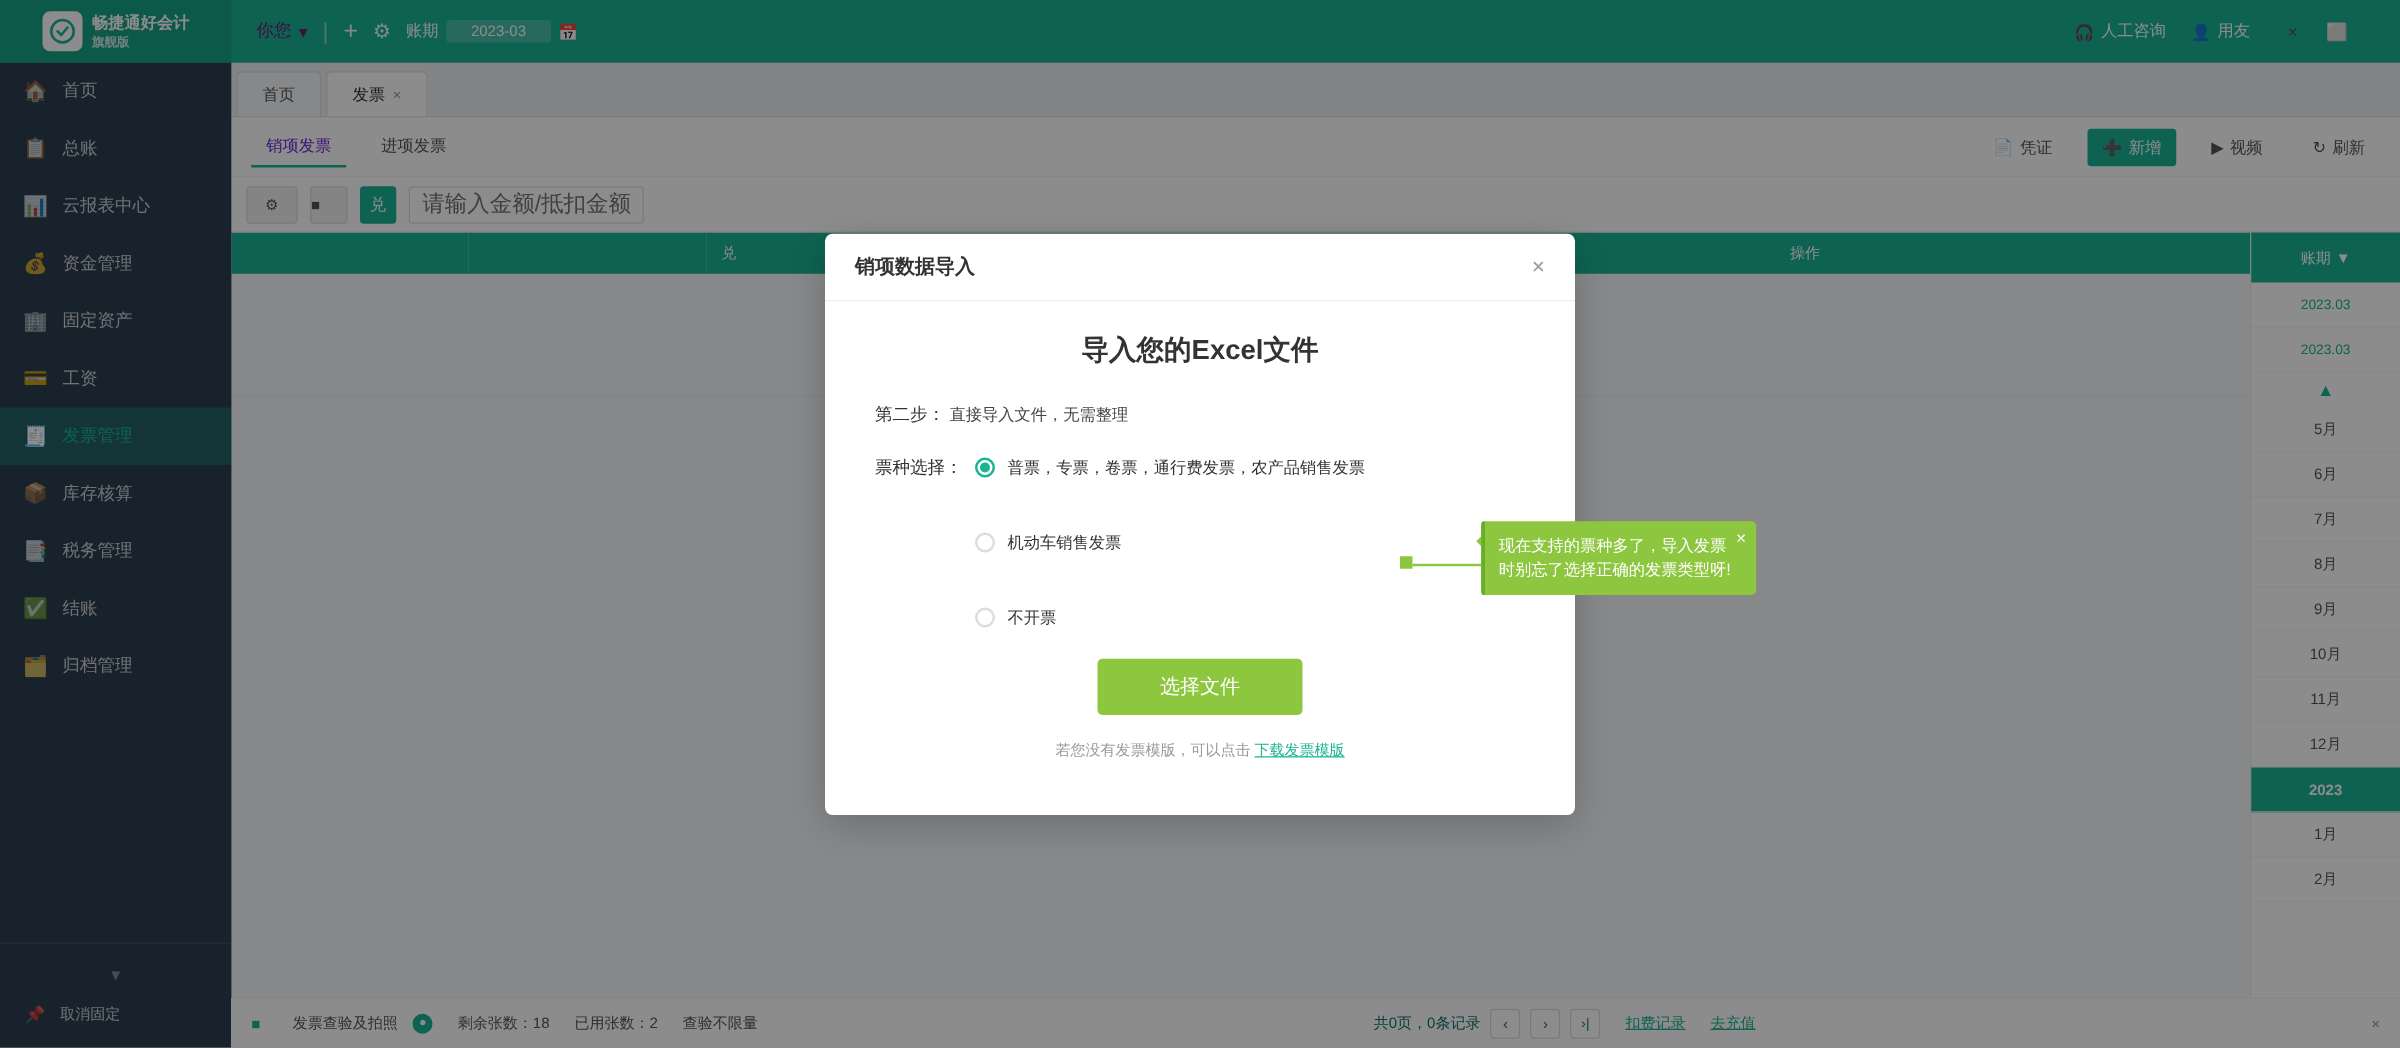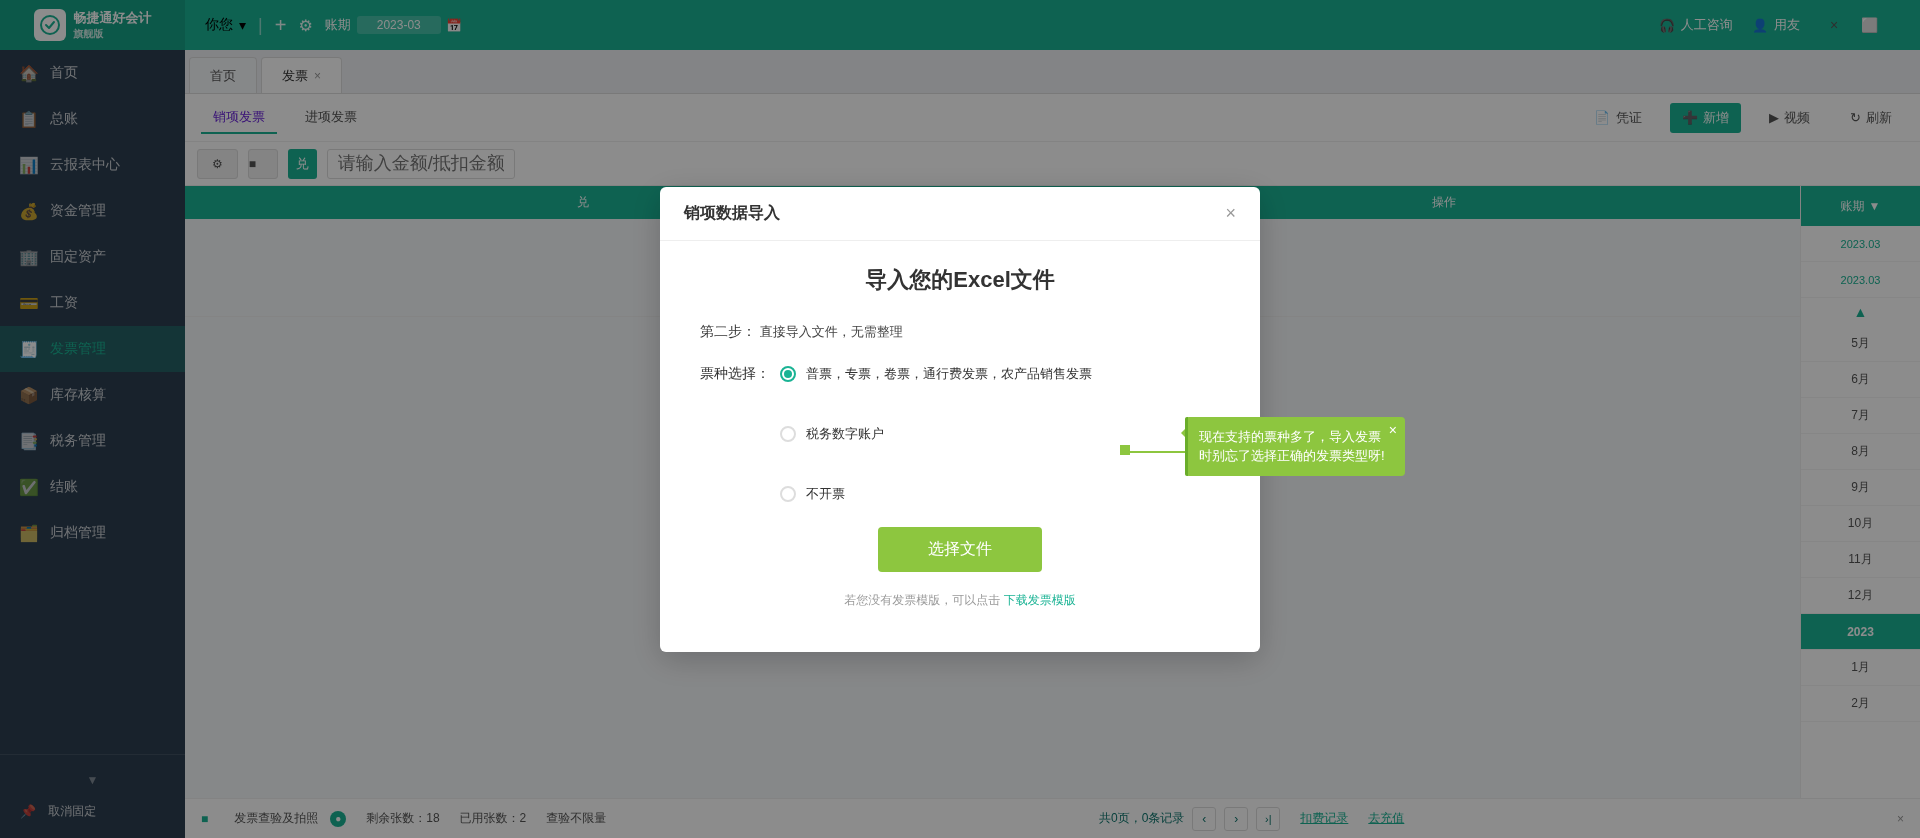--- a/index.html
+++ b/index.html
@@ -11,21 +11,21 @@
       background: #1ab394; display: flex; align-items: center; z-index: 100;
     }
     .logo-area {
       width: 185px; height: 50px; background: #17a085;
       display: flex; align-items: center; justify-content: center;
       color: white; font-size: 14px; font-weight: bold; flex-shrink: 0;
     }
     .logo-icon { width: 32px; height: 32px; background: white; border-radius: 6px; display: flex; align-items: center; justify-content: center; margin-right: 8px; }
     .logo-icon svg { width: 22px; height: 22px; }
     .header-middle { flex: 1; display: flex; align-items: center; padding: 0 20px; gap: 12px; }
-    .company-select { display: flex; align-items: center; gap: 6px; color: #000000; font-size: 14px; cursor: pointer; }
+    .company-select { display: flex; align-items: center; gap: 6px; color: #701a75; font-size: 14px; cursor: pointer; }
     .header-sep { color: rgba(255,255,255,0.5); font-size: 18px; }
     .header-add { color: white; font-size: 20px; cursor: pointer; opacity: 0.9; }
     .header-gear { color: white; font-size: 16px; cursor: pointer; opacity: 0.9; }
     .header-period { color: white; font-size: 13px; display: flex; align-items: center; gap: 6px; }
     .period-badge { background: rgba(255,255,255,0.2); border-radius: 3px; padding: 2px 20px; font-size: 12px; }
     .header-right { display: flex; align-items: center; gap: 20px; padding-right: 20px; color: white; font-size: 13px; }
     .header-right-item { display: flex; align-items: center; gap: 5px; cursor: pointer; }
 
     
     .sidebar {
@@ -155,21 +155,21 @@
       display: flex; align-items: center; justify-content: center; flex-shrink: 0;
     }
     .radio-circle.checked { border-color: #1ab394; }
     .radio-dot { width: 8px; height: 8px; border-radius: 50%; background: #1ab394; }
     .select-file-btn {
       display: block; margin: 24px auto 0;
       background: #8dc63f; color: white; border: none; border-radius: 4px;
       padding: 12px 50px; font-size: 16px; cursor: pointer; font-weight: 500;
     }
     .modal-footer-note { text-align: center; margin-top: 20px; font-size: 12px; color: #999; }
-    .footer-link { color: #1ab394; cursor: pointer; margin-top: 39px; }
+    .footer-link { color: #1ab394; text-decoration: underline; cursor: pointer; margin-top: 39px; }
     .tooltip-box {
       background: #8dc63f; color: white; border-radius: 4px; padding: 10px 14px;
       font-size: 13px; line-height: 1.5; position: relative; width: 220px;
     }
     .tooltip-box::before {
       content: ''; position: absolute; left: -8px; top: 12px;
       border: 4px solid transparent; border-right-color: #8dc63f;
     }
     .tooltip-close { position: absolute; top: 6px; right: 8px; color: white; cursor: pointer; font-size: 14px; line-height: 1; }
     .tooltip-bar { width: 3px; background: #6aad2a; border-radius: 2px 0 0 2px; position: absolute; left: 0; top: 0; bottom: 0; }
@@ -412,21 +412,21 @@
 
           <div class="radio-item">
             <div class="radio-circle checked">
               <div class="radio-dot"></div>
             </div>
             <span>普票，专票，卷票，通行费发票，农产品销售发票</span>
           </div>
 
           <div class="radio-item" style="position:relative;">
             <div class="radio-circle"></div>
-            <span>税务数字账户</span>
+            <span>机动车销售发票</span>
 
             <div style="position:absolute; left: 340px; top: -8px; display:flex; align-items:center; gap:0;">
               <div style="width:10px;height:10px;background:#8dc63f;border-radius:50;margin-top:8px;flex-shrink:0;"></div>
               <div style="width:55px;height:2px;background:#8dc63f;margin-top:12px;"></div>
               <div class="tooltip-box">
                 <div class="tooltip-bar"></div>
                 <span class="tooltip-close">×</span>
                 <span>现在支持的票种多了，导入发票时别忘了选择正确的发票类型呀!</span>
               </div>
             </div>

